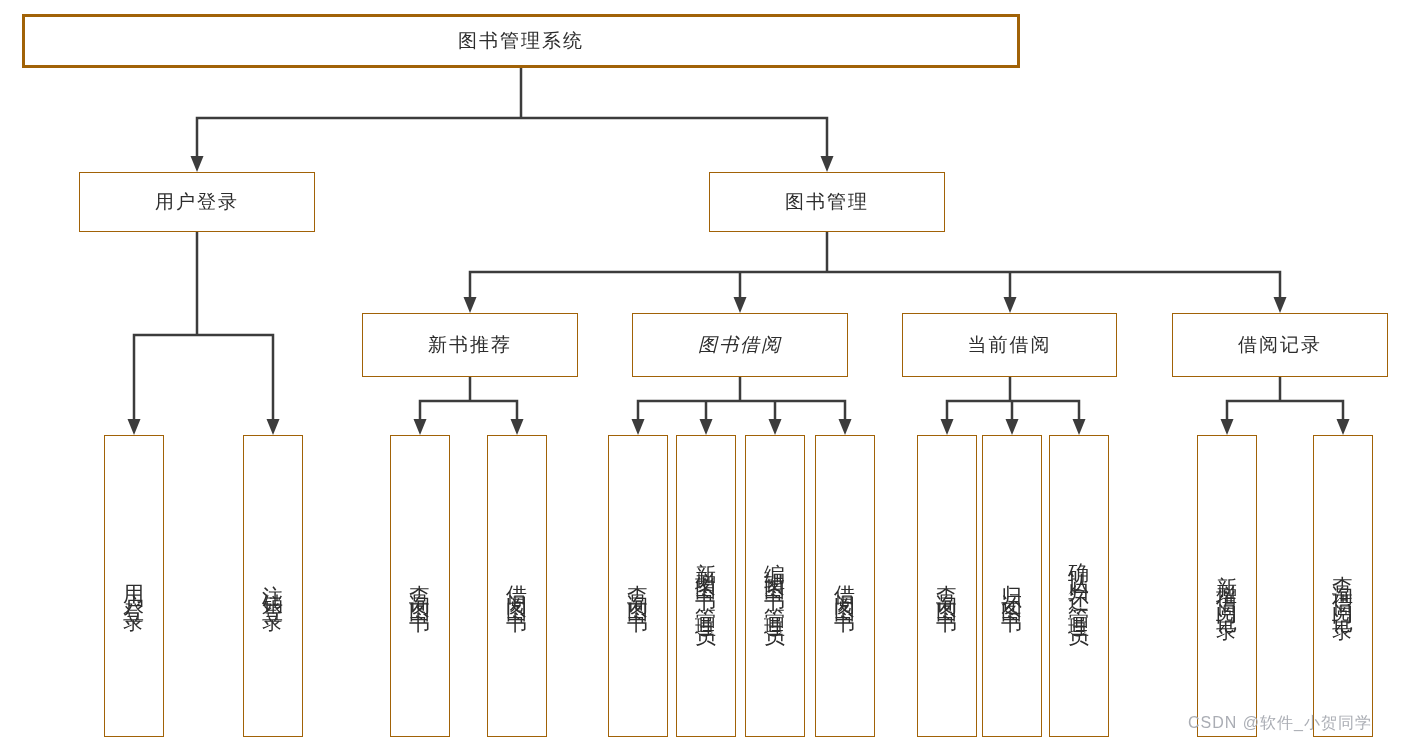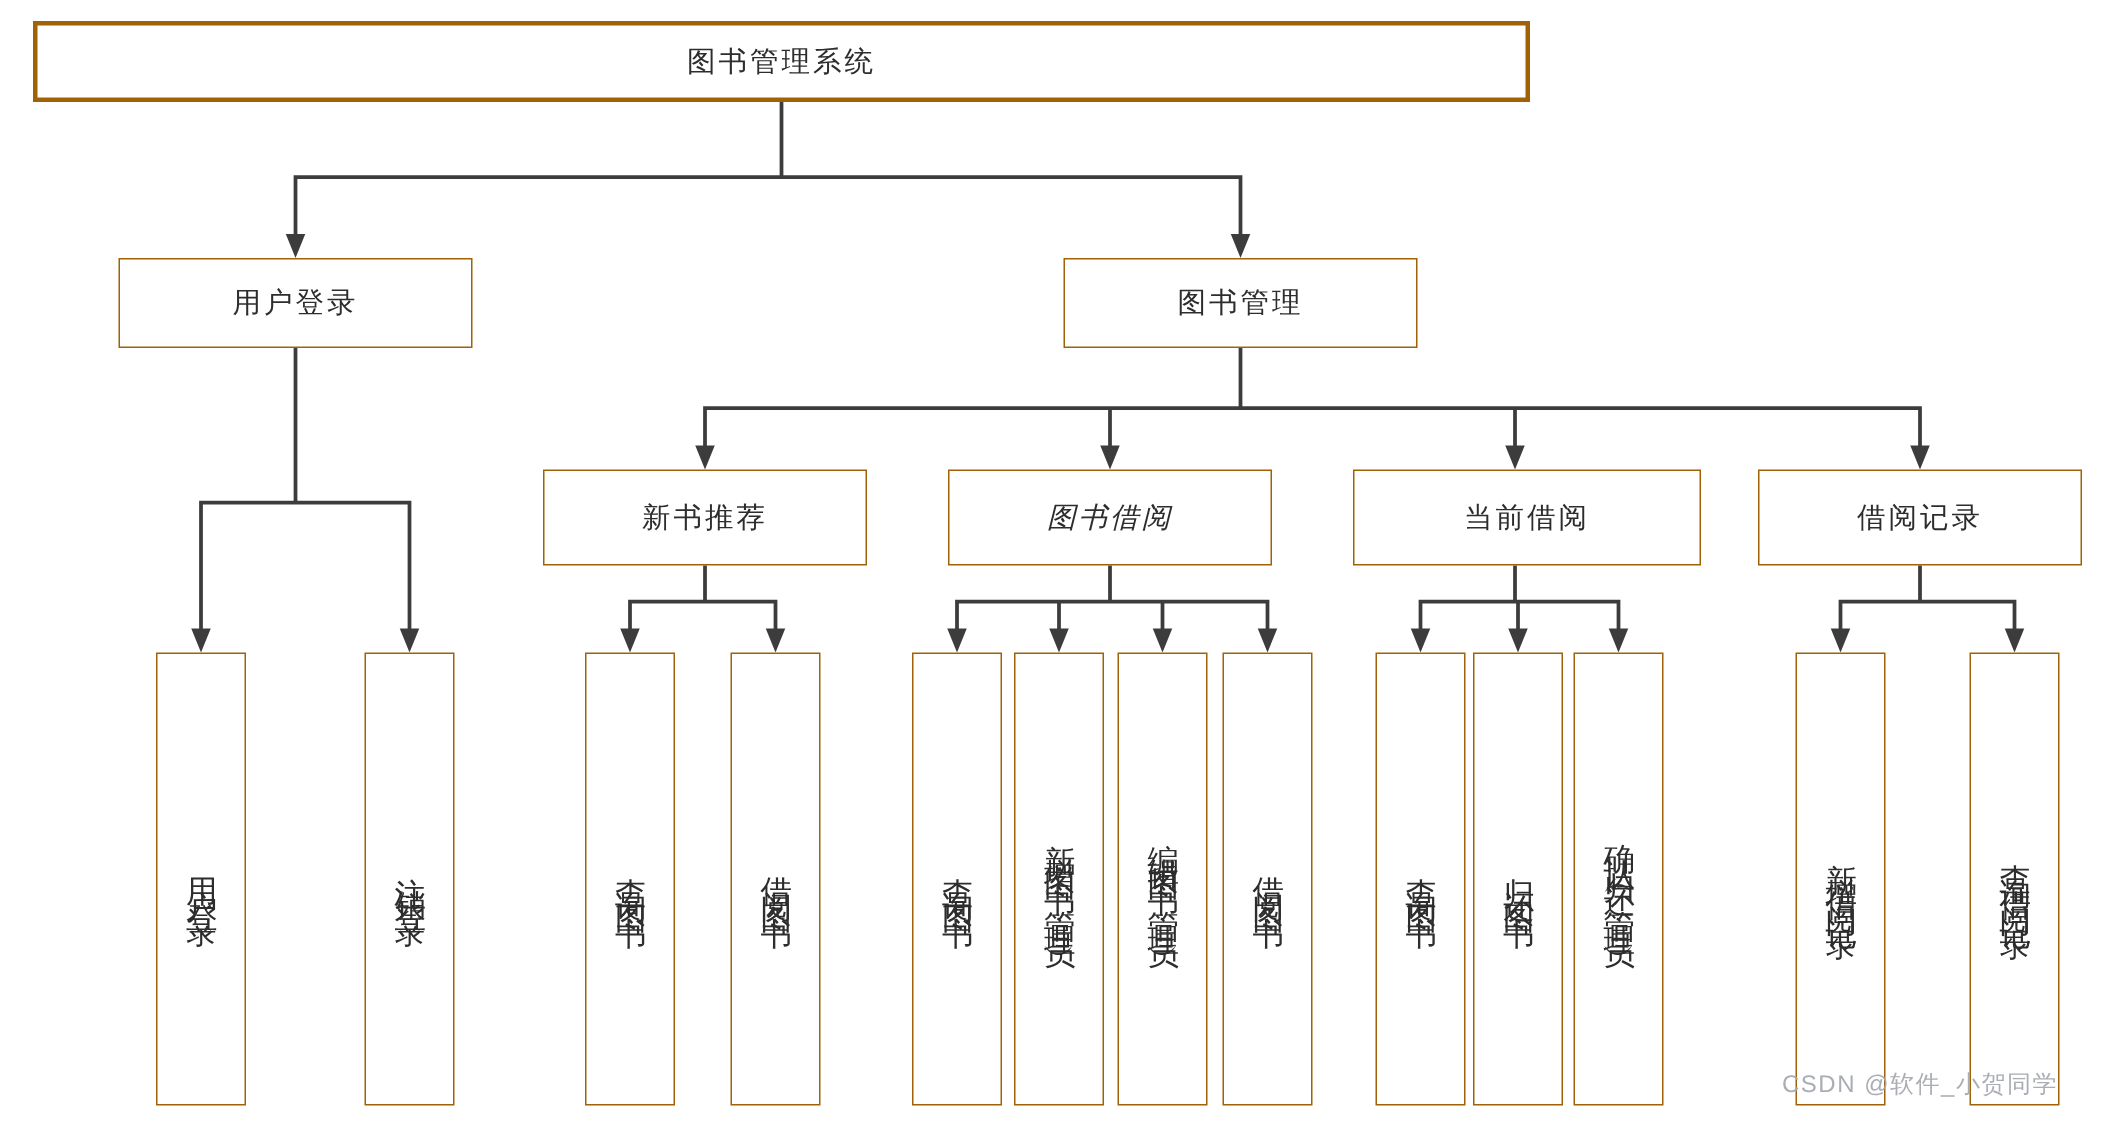--- a/index.html
+++ b/index.html
@@ -96,21 +96,21 @@
   <div class="box h-box" style="left:709px;top:172px;width:236px;height:60px;">
     <span>图书管理</span>
   </div>
 
   <div class="box h-box" style="left:362px;top:313px;width:216px;height:64px;">
     <span>新书推荐</span>
   </div>
   <div class="box h-box" style="left:632px;top:313px;width:216px;height:64px;font-style:italic;">
     <span>图书借阅</span>
   </div>
-  <div class="box h-box" style="left:902px;top:313px;width:232px;height:64px;">
+  <div class="box h-box" style="left:902px;top:313px;width:215px;height:64px;">
     <span>当前借阅</span>
   </div>
   <div class="box h-box" style="left:1172px;top:313px;width:216px;height:64px;">
     <span>借阅记录</span>
   </div>
 
   <div class="box v-box" style="left:104px;top:435px;width:60px;height:302px;">
     <span>用户登录</span>
   </div>
   <div class="box v-box" style="left:243px;top:435px;width:60px;height:302px;">

